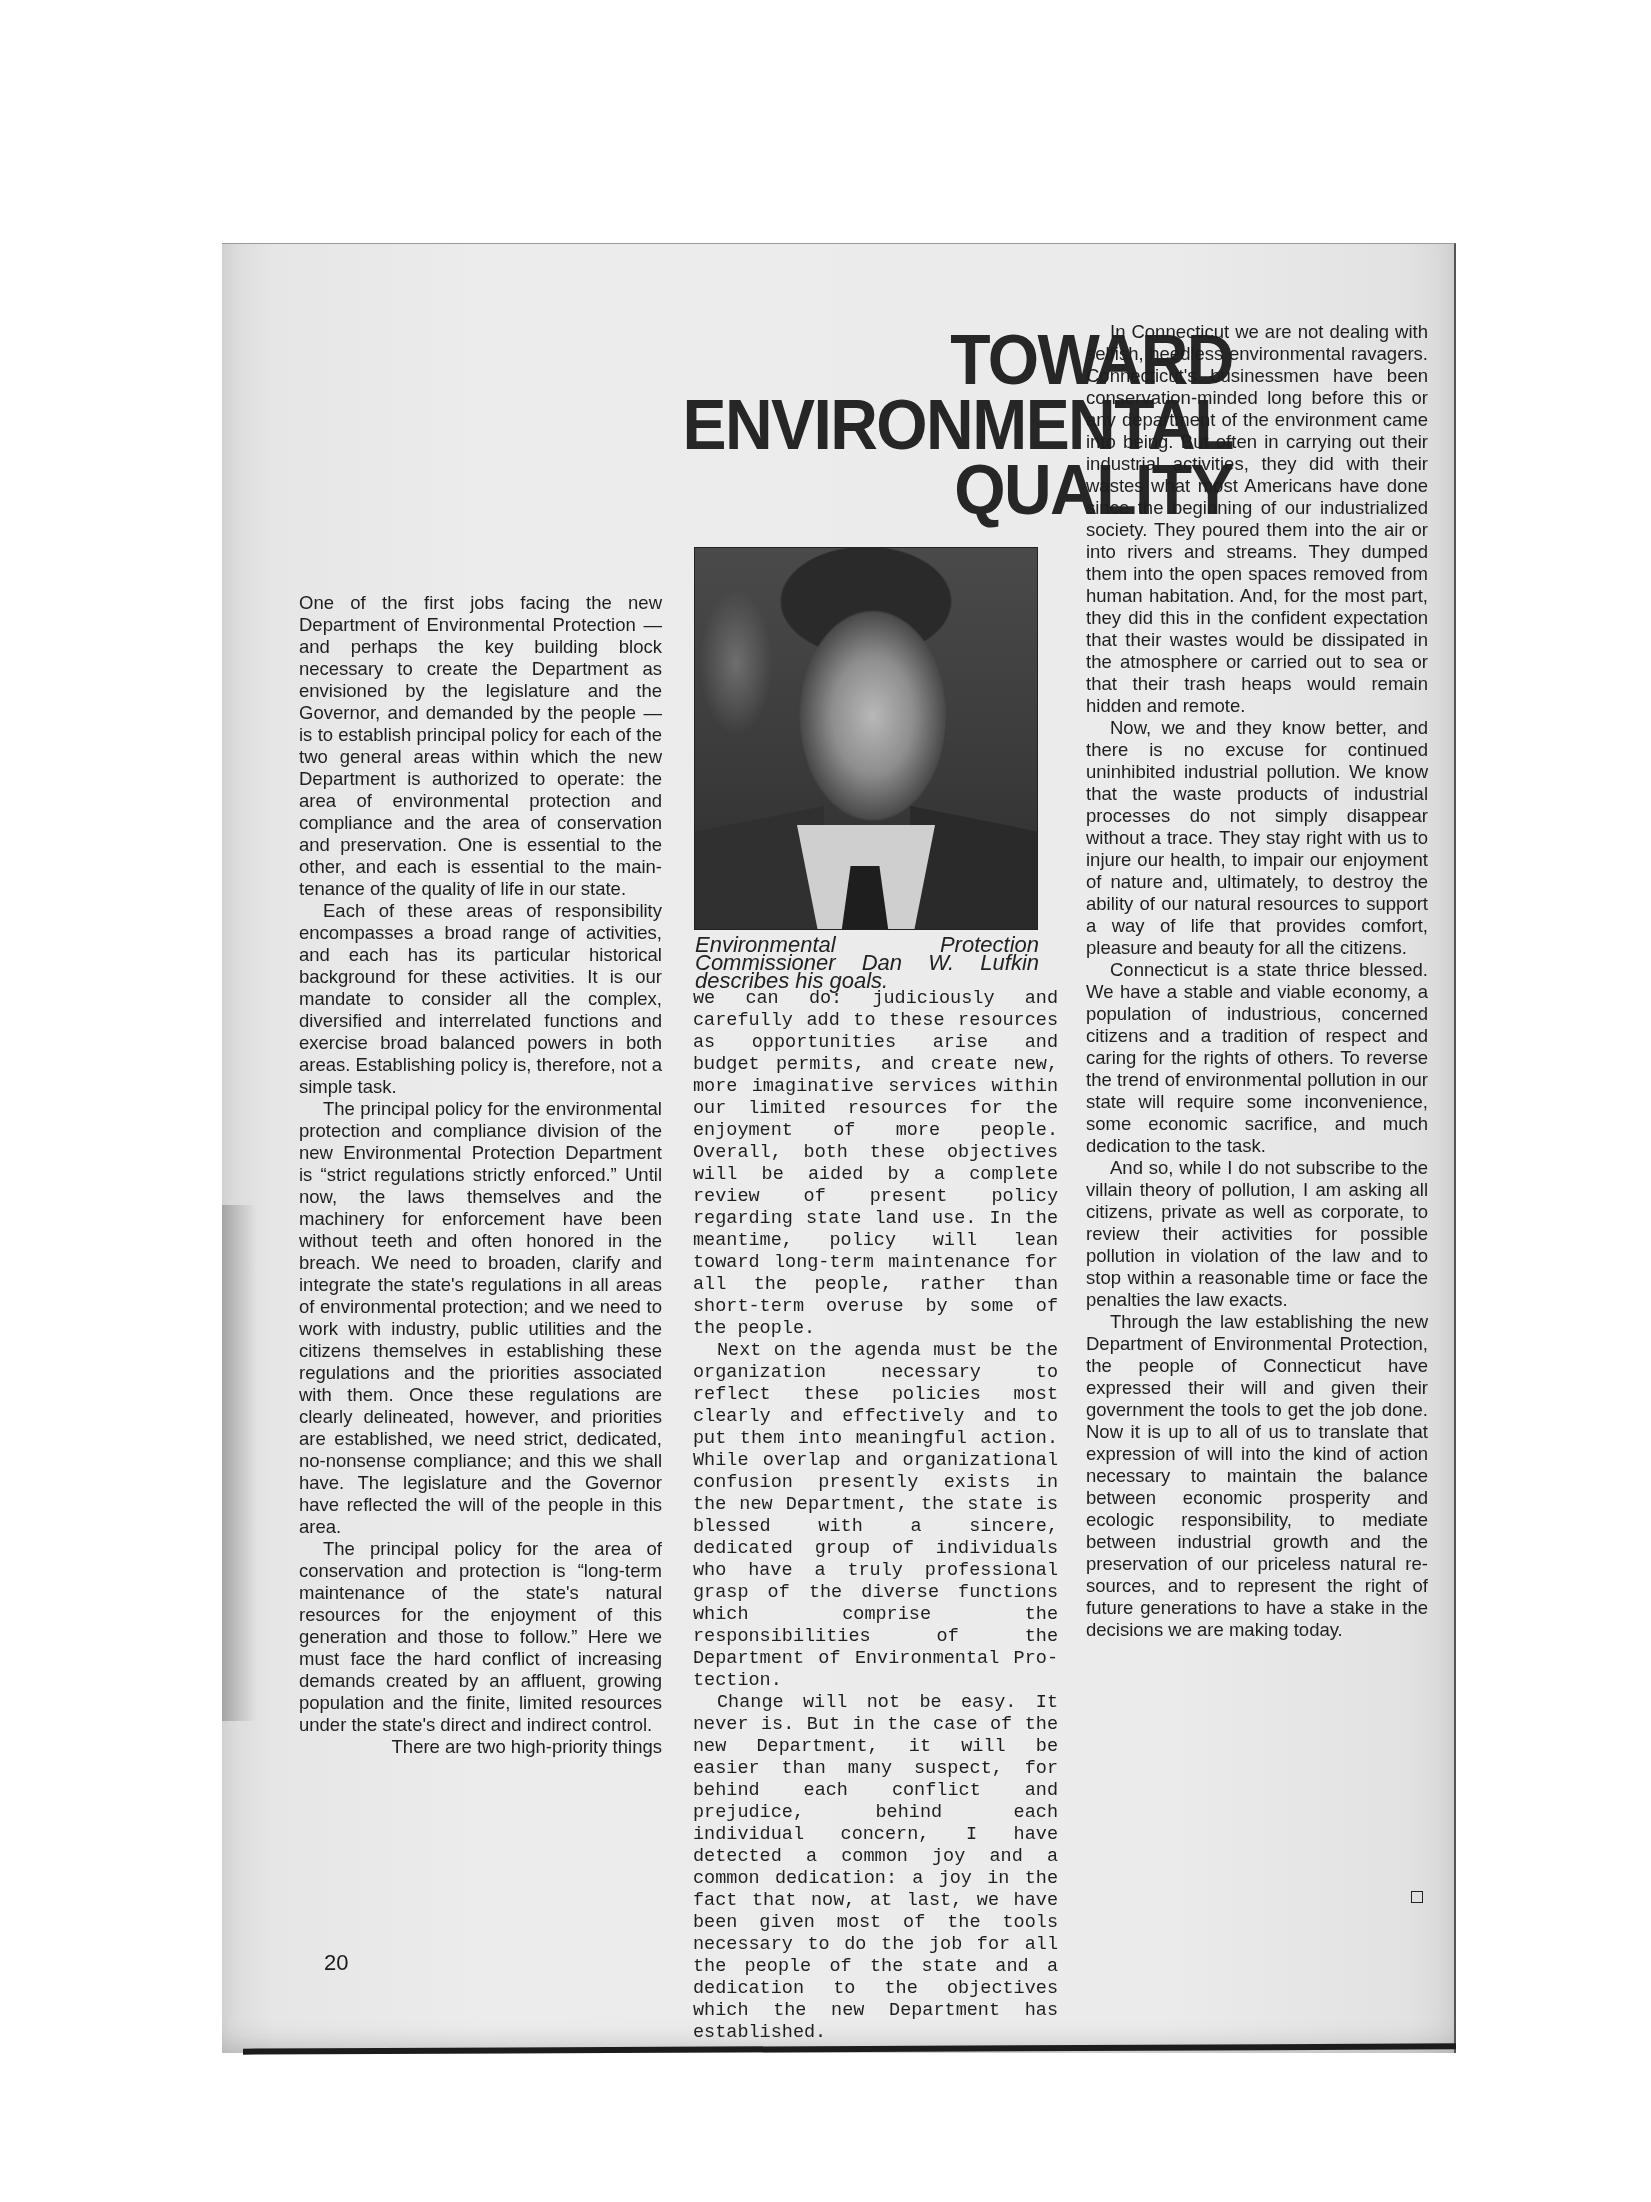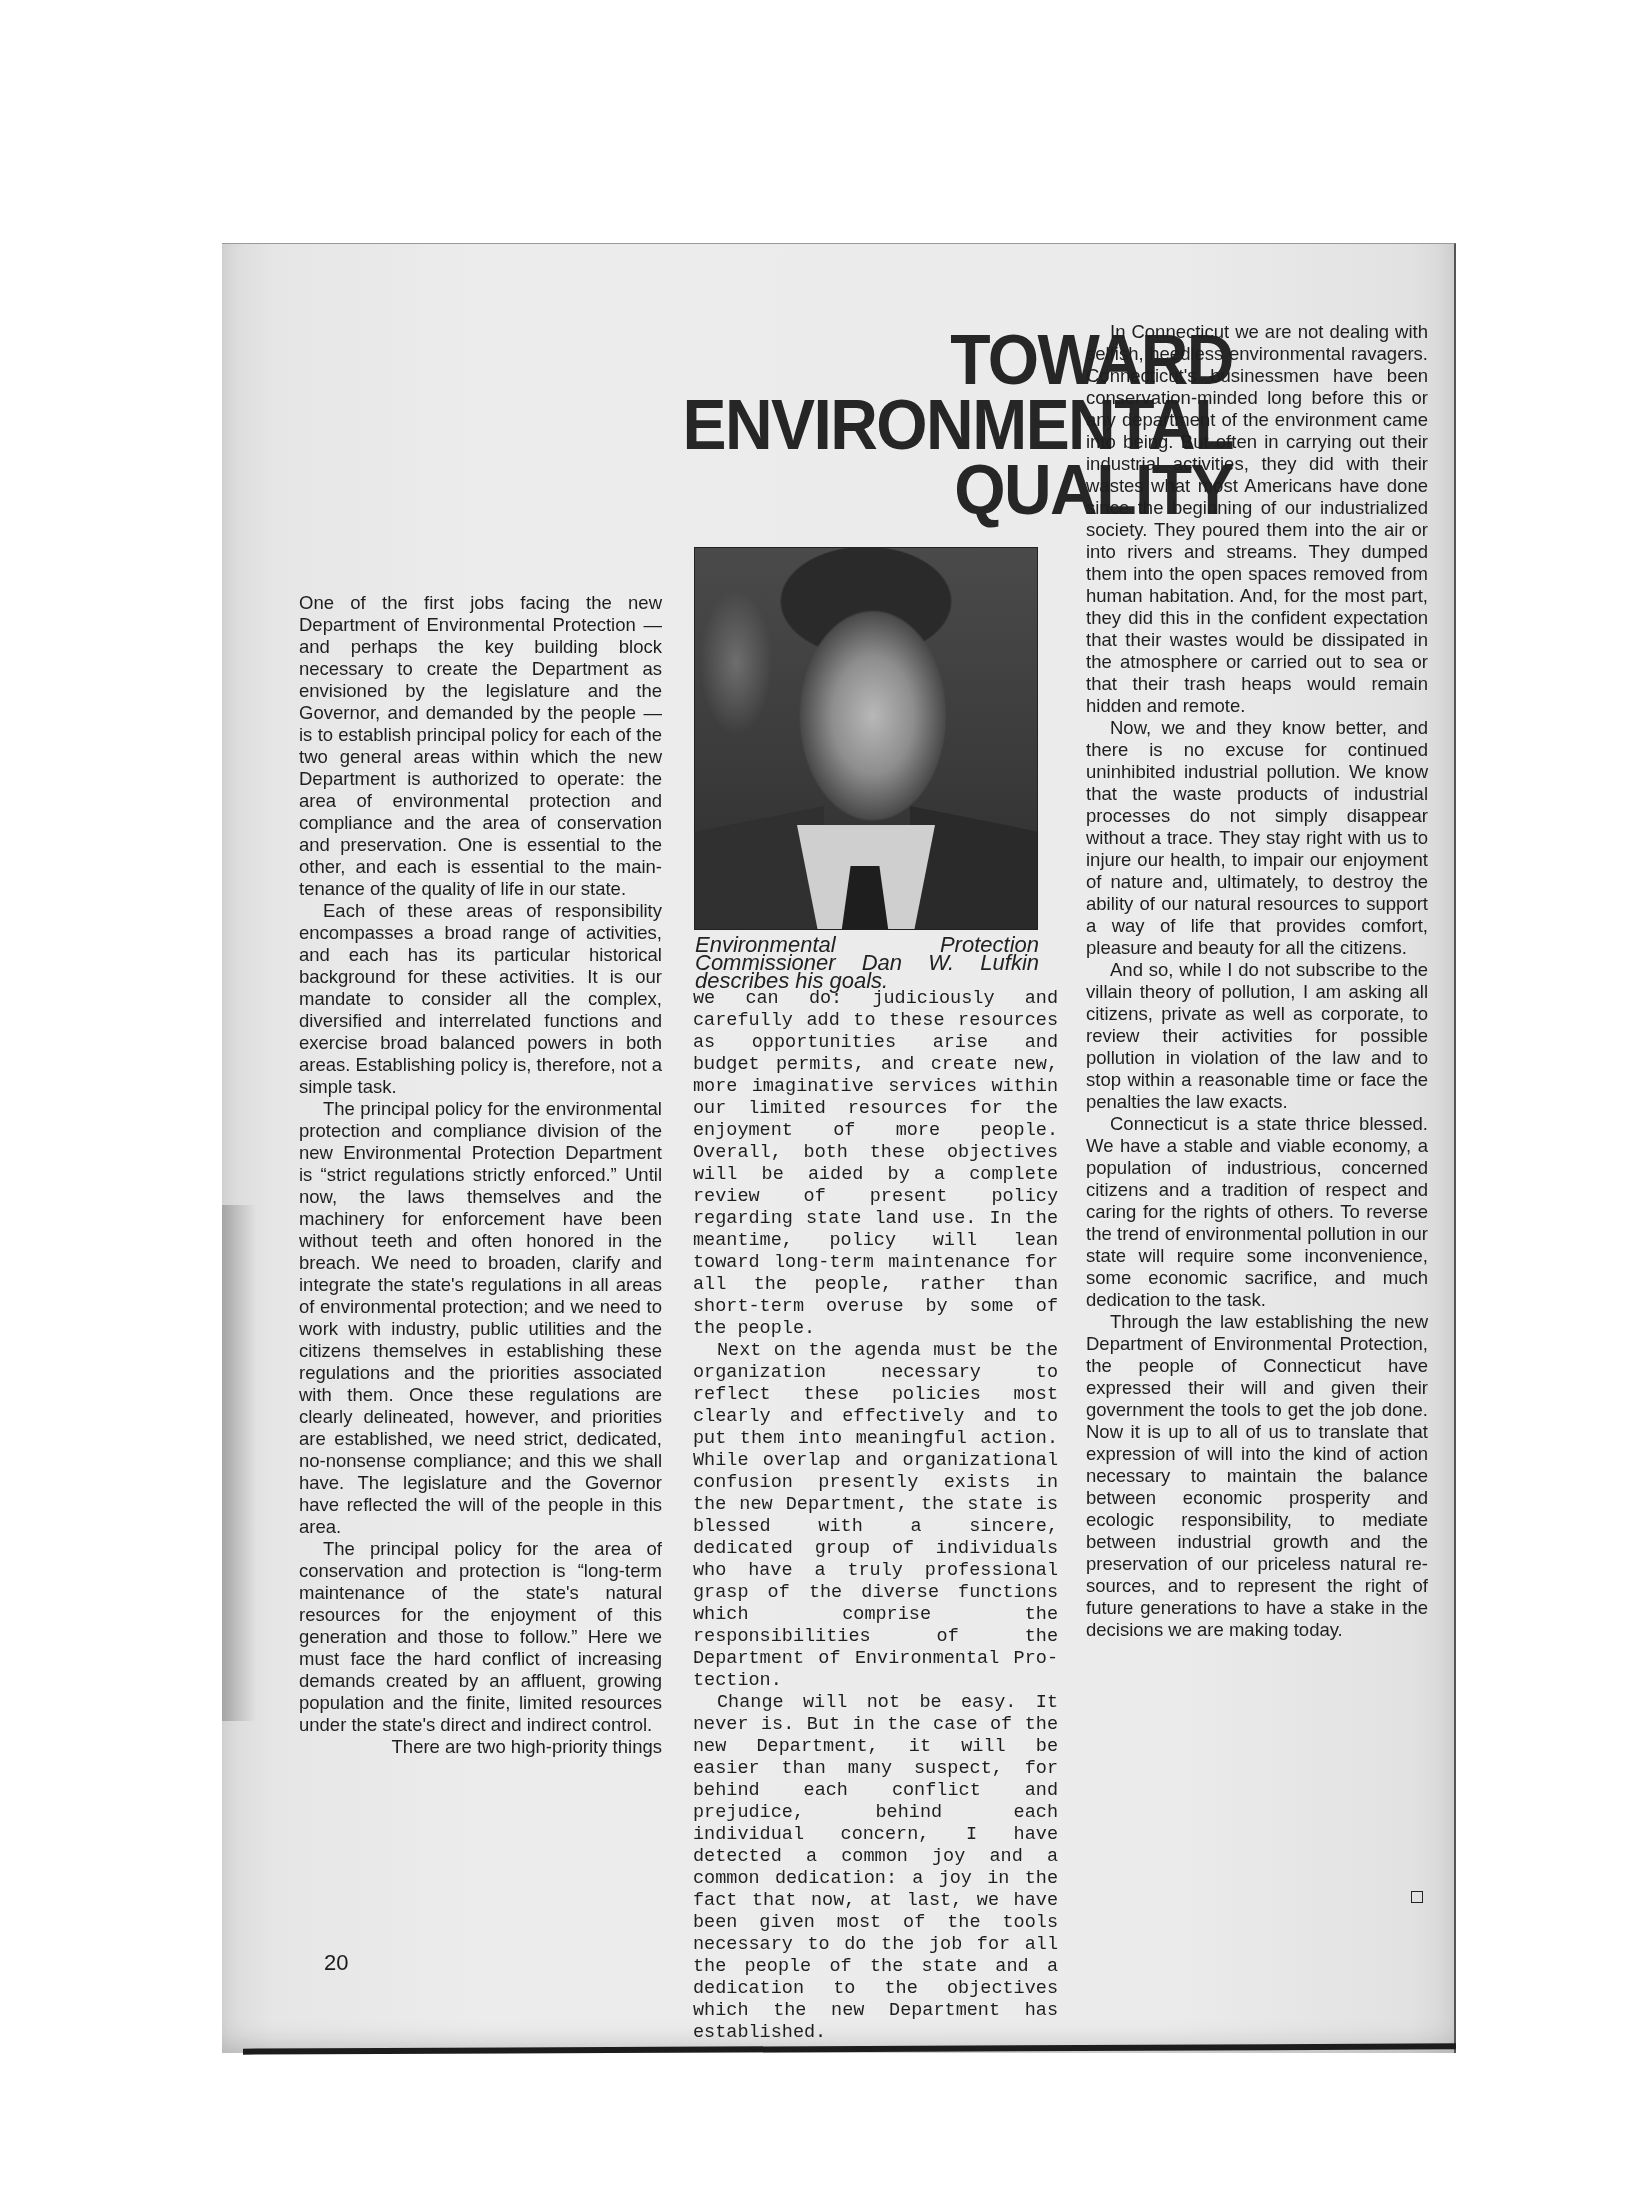--- a/index.html
+++ b/index.html
@@ -105,20 +105,20 @@
 
 <div class="col col-mid">
   <p class="first">we can do: judiciously and carefully add to these resources as opportuni­ties arise and budget permits, and create new, more imaginative ser­vices within our limited resources for the enjoyment of more people. Overall, both these objectives will be aided by a complete review of present policy regarding state land use. In the meantime, policy will lean toward long-term maintenance for all the people, rather than short-term overuse by some of the people.</p>
   <p>Next on the agenda must be the organization necessary to reflect these policies most clearly and ef­fectively and to put them into meaningful action. While overlap and organizational confusion pres­ently exists in the new Depart­ment, the state is blessed with a sincere, dedicated group of indivi­duals who have a truly professional grasp of the diverse functions which comprise the responsibilities of the Department of Environmental Pro­tection.</p>
   <p>Change will not be easy. It never is. But in the case of the new De­partment, it will be easier than many suspect, for behind each conflict and prejudice, behind each individual concern, I have detected a common joy and a common dedication: a joy in the fact that now, at last, we have been given most of the tools neces­sary to do the job for all the people of the state and a dedication to the objectives which the new Depart­ment has established.</p>
 </div>
 
 <div class="col col-right">
   <p>In Connecticut we are not dealing with selfish, heedless environmental ravagers. Connecticut's businessmen have been conservation-minded long before this or any department of the environment came into being. But often in carrying out their industrial activities, they did with their wastes what most Americans have done since the beginning of our indus­trialized society. They poured them into the air or into rivers and streams. They dumped them into the open spaces removed from human habitation. And, for the most part, they did this in the confident expec­tation that their wastes would be dissipated in the atmosphere or car­ried out to sea or that their trash heaps would remain hidden and remote.</p>
   <p>Now, we and they know better, and there is no excuse for con­tinued uninhibited industrial pol­lution. We know that the waste pro­ducts of industrial processes do not simply disappear without a trace. They stay right with us to injure our health, to impair our enjoyment of nature and, ultimately, to destroy the ability of our natural resources to support a way of life that provides comfort, pleasure and beauty for all the citizens.</p>
+  <p>Connecticut is a state thrice blessed. We have a stable and viable economy, a population of indus­trious, concerned citizens and a tra­dition of respect and caring for the rights of others. To reverse the trend of environmental pollution in our state will require some incon­venience, some economic sacrifice, and much dedication to the task.</p>
   <p>And so, while I do not subscribe to the villain theory of pollution, I am asking all citizens, private as well as corporate, to review their activities for possible pollution in violation of the law and to stop within a reasonable time or face the penalties the law exacts.</p>
-  <p>Connecticut is a state thrice blessed. We have a stable and viable economy, a population of indus­trious, concerned citizens and a tra­dition of respect and caring for the rights of others. To reverse the trend of environmental pollution in our state will require some incon­venience, some economic sacrifice, and much dedication to the task.</p>
   <p>Through the law establishing the new Department of Environmental Protection, the people of Connecti­cut have expressed their will and given their government the tools to get the job done. Now it is up to all of us to translate that expression of will into the kind of action necessary to maintain the balance between economic prosperity and ecologic responsibility, to mediate between industrial growth and the preserva­tion of our priceless natural re­sources, and to represent the right of future generations to have a stake in the decisions we are making to­day.</p>
 </div>
 
 <div class="end-mark"></div>
 <div class="folio">20</div>
 
 
 </body></html>

